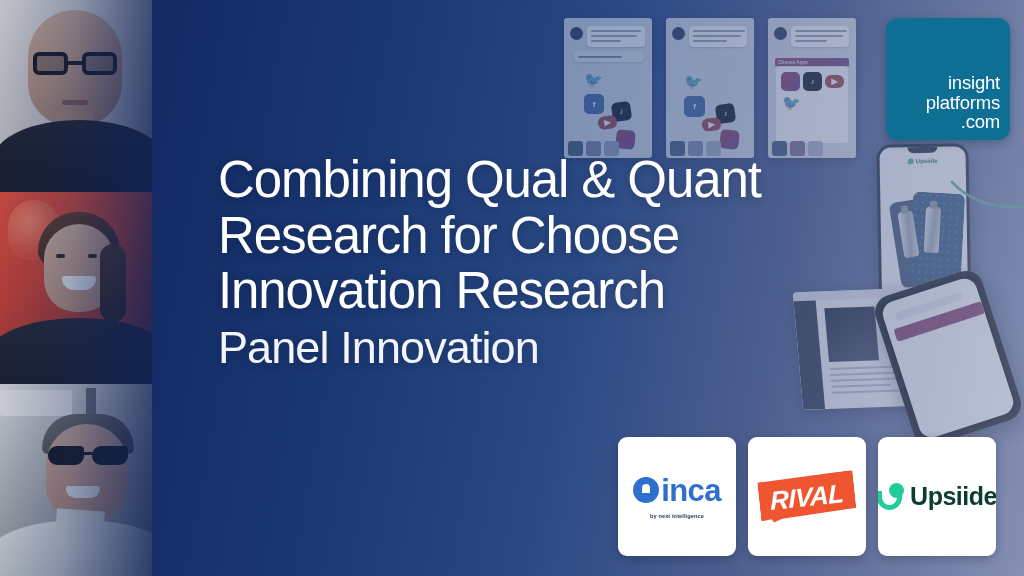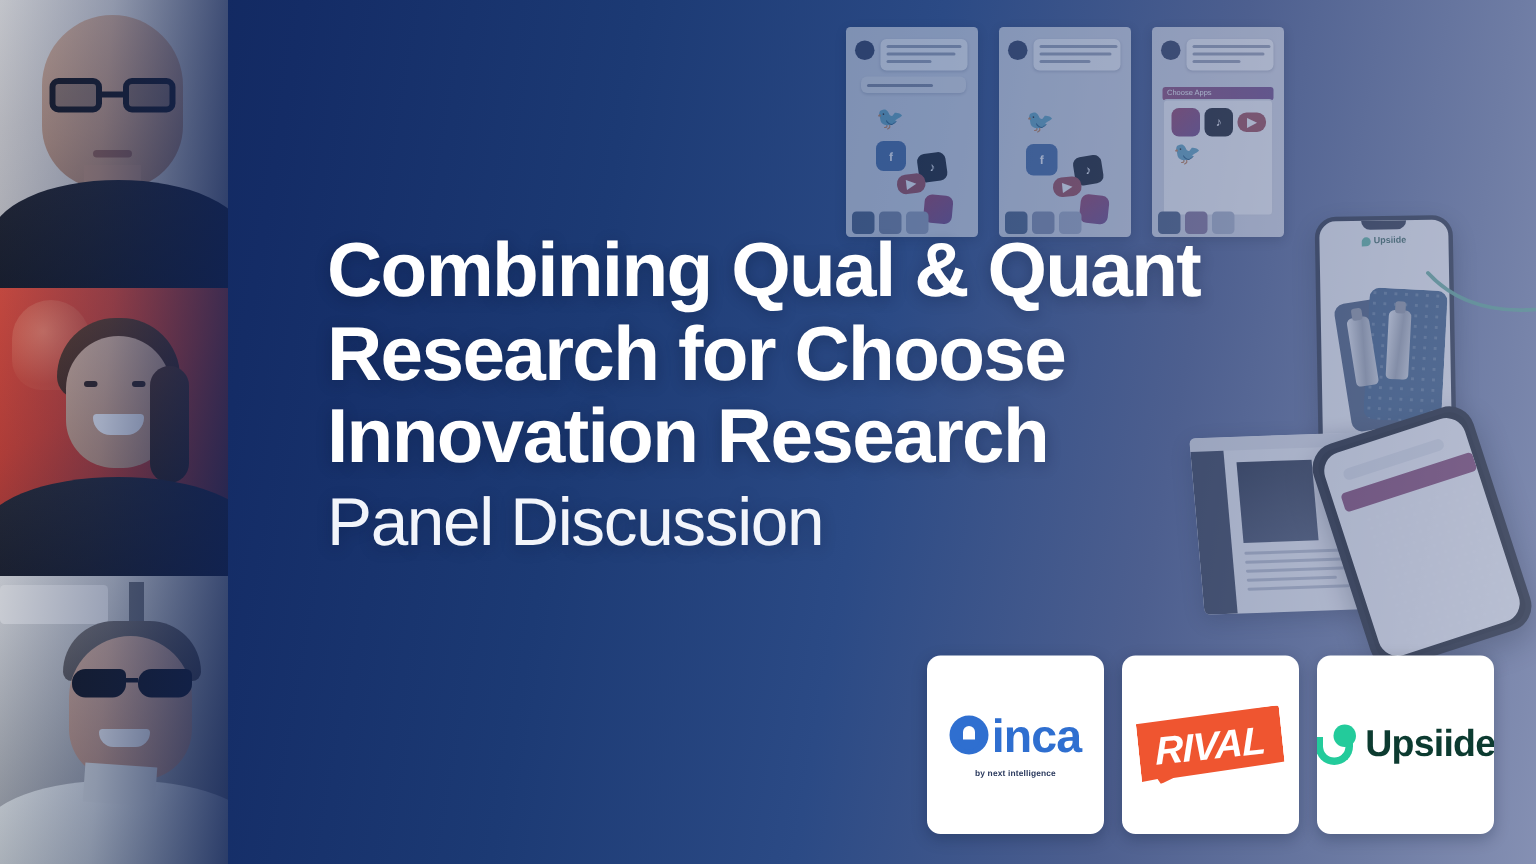--- a/index.html
+++ b/index.html
@@ -350,21 +350,21 @@
   }
 
   
   #headline {
     position:absolute; left:218px; top:152px;
     width:760px;
   }
   #headline .t {
     color:#ffffff;
     font-size:51px;
-    font-weight:bold;
+    font-weight:normal;
     line-height:1.09;
     letter-spacing:-1.1px;
     text-shadow:0 2px 10px rgba(8,18,44,.30);
   }
   #headline .sub {
     color:#f2f5fb;
     font-size:45px;
     font-weight:400;
     line-height:1.12;
     letter-spacing:-.9px;
@@ -624,26 +624,31 @@
             <div class="lens r"></div>
         </div>
         <div class="smile"></div>
         <div class="shirt"></div>
         <div class="collar"></div>
       </div>
       <div class="tint"></div>
     </div>
   </div>
 
+  <div id="ip-badge">
+    <div class="ln">insight</div>
+    <div class="ln">platforms</div>
+    <div class="ln">.com</div>
+  </div>
 
   <div id="headline">
     <div class="t">Combining Qual &amp; Quant</div>
     <div class="t">Research for Choose</div>
     <div class="t">Innovation Research</div>
-    <div class="sub">Panel Discussion</div>
+    <div class="sub">Panel Innovation</div>
   </div>
 
   <div id="sponsors">
 
     <div class="logo-card">
       <div class="inca-wrap">
         <div class="inca-row">
           <span class="inca-mark"></span>
           <span class="inca-word">inca</span>
         </div>

